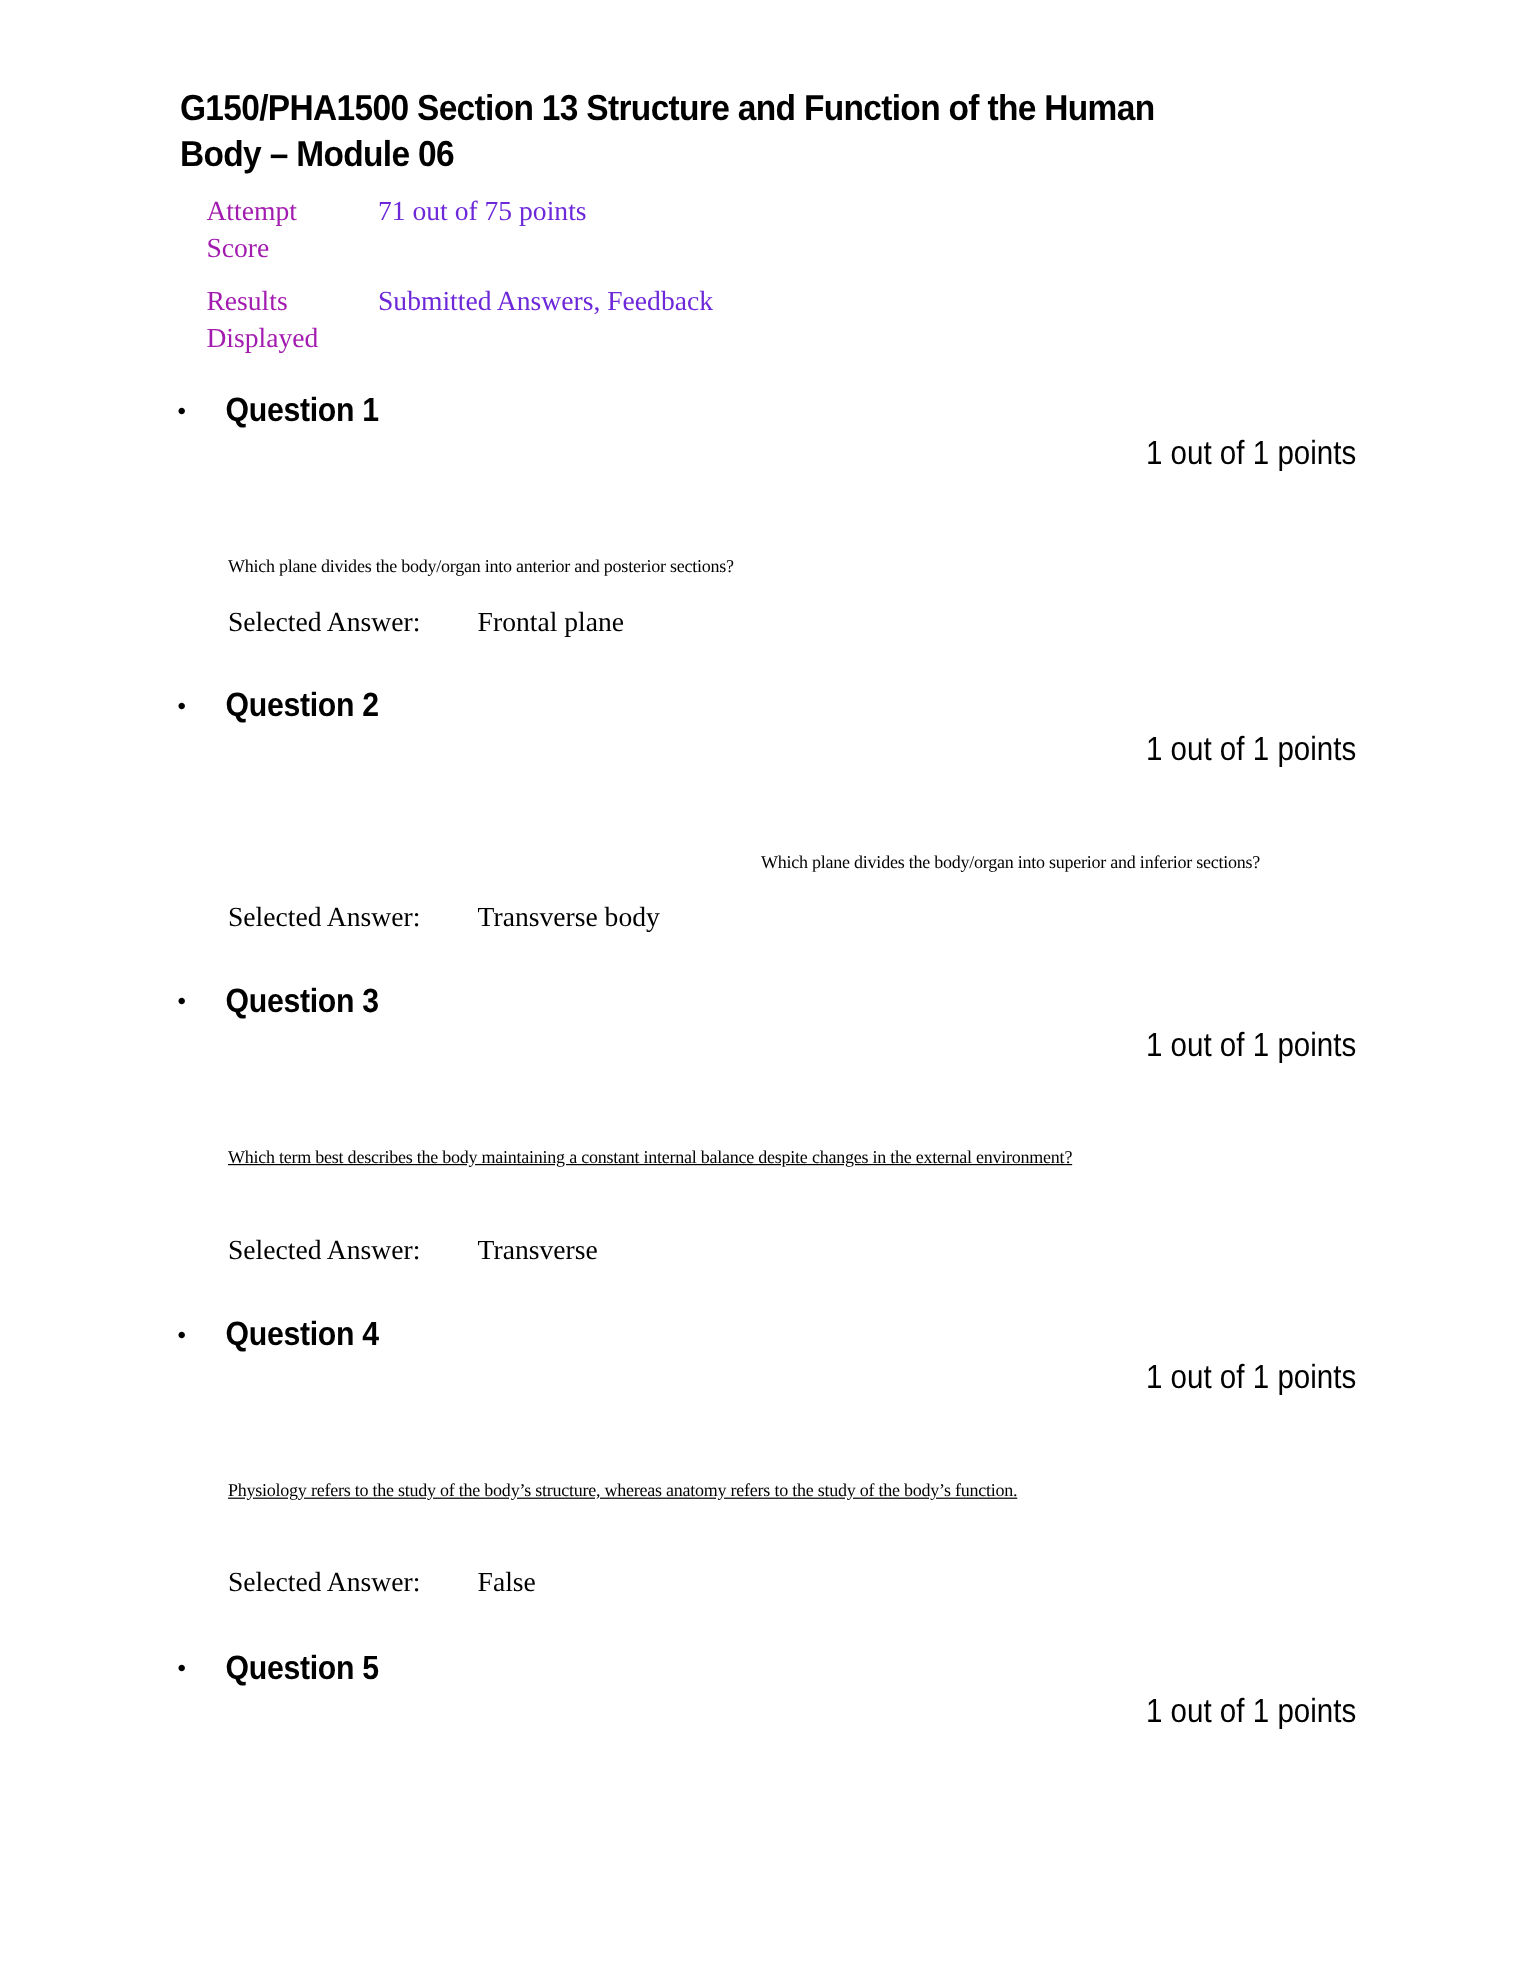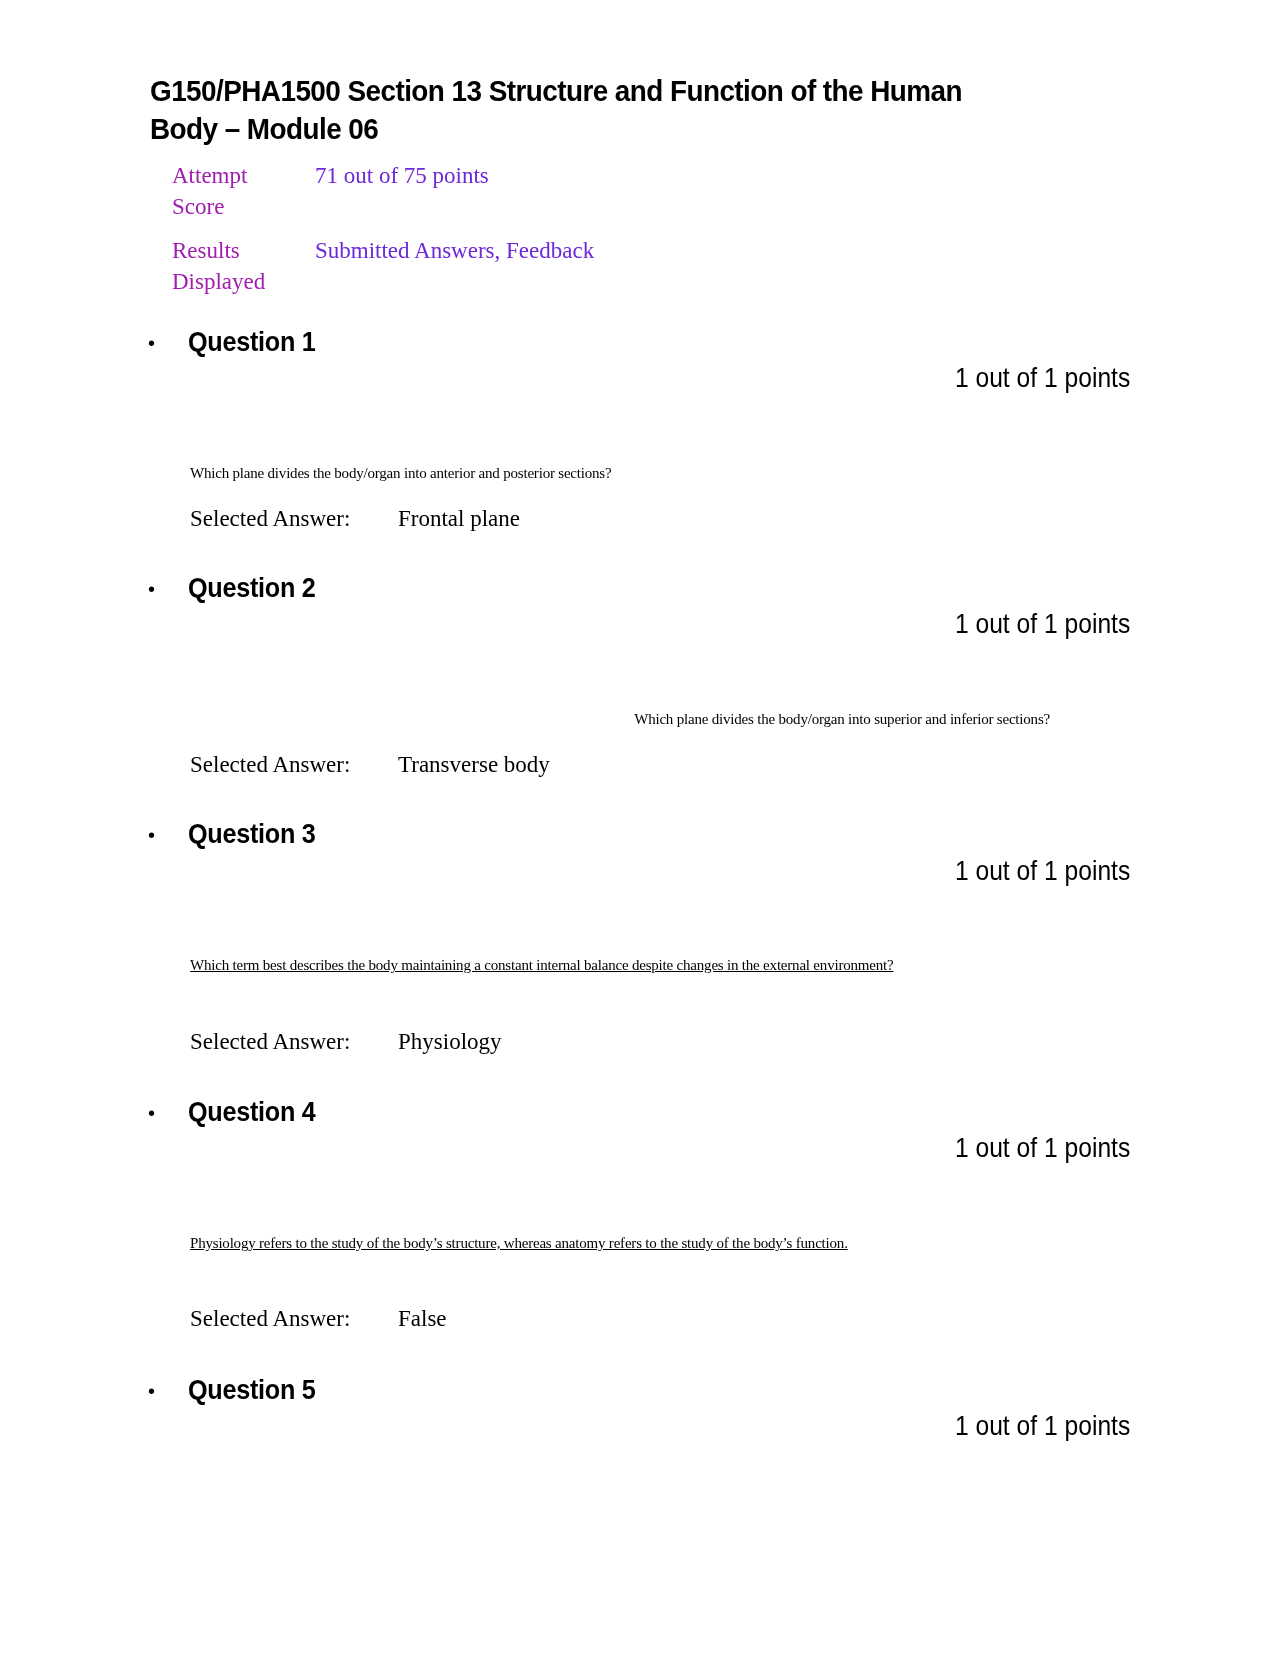--- a/index.html
+++ b/index.html
@@ -62,21 +62,21 @@
 </div>
 
 <div class="q-head" style="top:818px;">
   <span class="bullet">•</span>
   <span class="q-title">Question 3</span>
 </div>
 <div class="points" style="top:855px;">1 out of 1 points</div>
 <div class="q-text" style="top:950px;text-decoration:underline;">Which term best describes the body maintaining a constant internal balance despite changes in the external environment?</div>
 <div class="ans" style="top:1029px;">
   <span class="alabel">Selected Answer:</span>
-  <span class="aval">Physiology</span>
+  <span class="aval">Transverse</span>
 </div>
 
 <div class="q-head" style="top:1096px;">
   <span class="bullet">•</span>
   <span class="q-title">Question 4</span>
 </div>
 <div class="points" style="top:1132px;">1 out of 1 points</div>
 <div class="q-text" style="top:1228px;text-decoration:underline;">Physiology refers to the study of the body’s structure, whereas anatomy refers to the study of the body’s function.</div>
 <div class="ans" style="top:1306px;">
   <span class="alabel">Selected Answer:</span>

